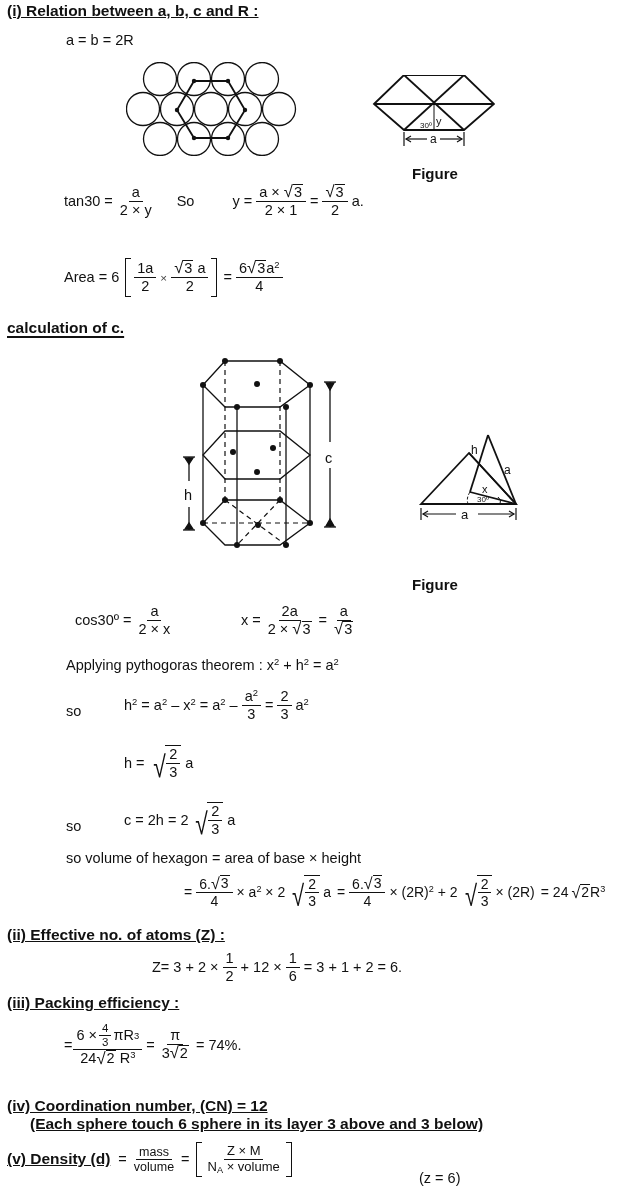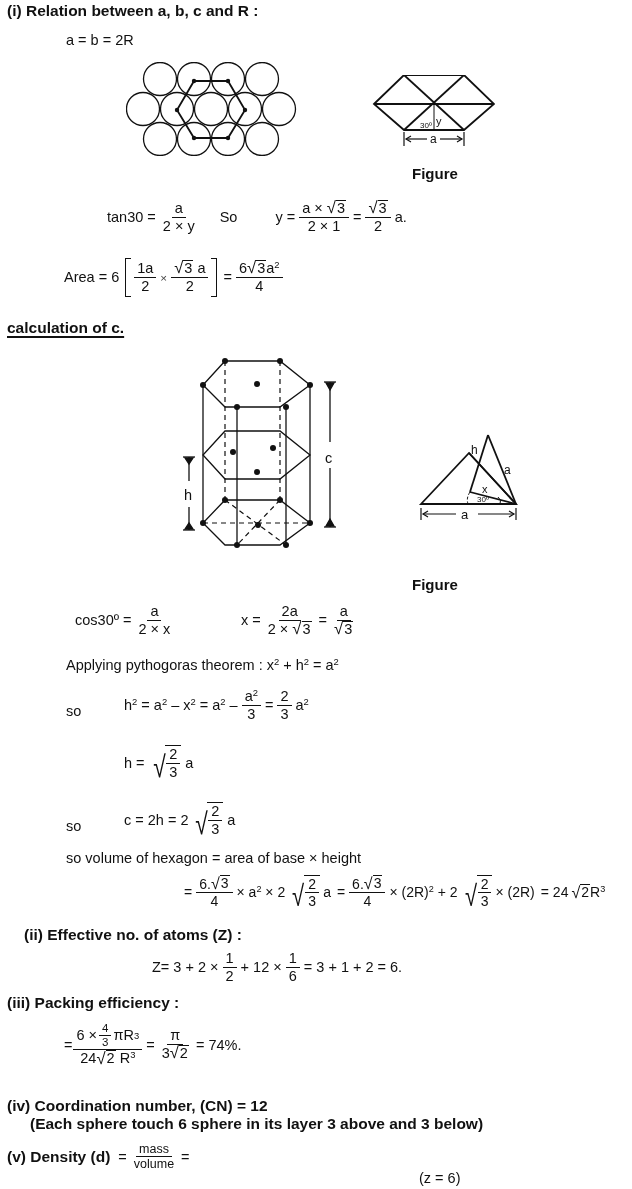--- a/index.html
+++ b/index.html
@@ -1,19 +1,19 @@
 <!DOCTYPE html>
 <html><head>
 <meta charset="utf-8">
 <style>
   * { box-sizing: border-box; margin: 0; padding: 0; }
   html, body { width: 632px; height: 1189px; background: #ffffff; overflow: hidden; }
   body { position: relative; font-family: "Liberation Sans", sans-serif; color: #111; font-size: 14px; }
   .abs { position: absolute; white-space: nowrap; }
-  .h { font-weight: bold; font-size: 15.5px; }
+  .h { font-weight: bold; font-size: 15.5px; text-decoration: underline; }
   .u { text-decoration: underline; text-decoration-thickness: 2px; text-underline-offset: 3px; text-align: center; }
   .t { font-size: 14.5px; }
   .frac { display: inline-flex; flex-direction: column; align-items: center; vertical-align: middle; margin: 0 4px; line-height: 1.15; }
   .frac .num { padding: 0 3px; border-bottom: 1.3px solid #111; }
   .frac .den { padding: 0 3px; }
   .frac.sm { font-size: 11.5px; margin: 0 2px; }
   .sqrt { display: inline-flex; align-items: flex-end; }
   .sqrt .rad { font-size: 1.15em; line-height: 1; }
   .sqrt .under { border-top: 1.3px solid #111; padding: 0 1px; line-height: 1.1; }
   .sqrt.tall .rad { font-size: 2.1em; line-height: 0.9; transform: scaleX(0.75); transform-origin: right; }
@@ -76,21 +76,21 @@
       <line x1="94" y1="57" x2="94" y2="71"></line>
     <line x1="36" y1="64" x2="57" y2="64"></line>
       <line x1="70" y1="64" x2="92" y2="64"></line>
     <polyline points="41,61 36,64 41,67"></polyline>
       <polyline points="87,61 92,64 87,67"></polyline>
   </g>
   <text x="60" y="68" font-size="12" fill="#111">a</text>
 </svg>
 <div class="abs fig-label" style="left:412px;top:165px;">Figure</div>
 
-<div class="abs line t" style="left:64px;top:200px;margin-left:43px;">
+<div class="abs line t" style="left:64px;top:184px;">
   <span>tan30 =</span>
   <span class="frac">
       <span class="num">a</span>
       <span class="den">2 × y</span>
     </span>
   <span style="margin-left:18px">So</span>
   <span style="margin-left:38px">y =</span>
   <span class="frac">
       <span class="num"><span>a ×</span> <span class="sqrt">
           <span class="rad">√</span>
@@ -336,21 +336,21 @@
     </span>
   <span style="margin-left:3px">× (2R)</span>
   <span style="margin-left:6px">= 24</span>
   <span class="sqrt" style="margin-left:3px">
       <span class="rad">√</span>
       <span class="under">2</span>
     </span>
   <span><span> R</span><sup>3</sup></span>
 </div>
 
-<div class="abs h" style="left:24px;top:926px;">(ii) Effective no. of atoms (Z) :</div>
+<div class="abs h" style="left:7px;top:926px;">(ii) Effective no. of atoms (Z) :</div>
 <div class="abs line t" style="left:152px;top:950px;">
   <span>Z= 3 + 2 ×</span>
   <span class="frac">
       <span class="num">1</span>
       <span class="den">2</span>
     </span>
   <span>+ 12 ×</span>
   <span class="frac">
       <span class="num">1</span>
       <span class="den">6</span>
@@ -391,14 +391,20 @@
 <div class="abs h" style="left:30px;top:1115px;">(Each sphere touch 6 sphere in its layer 3 above and 3 below)</div>
 
 <div class="abs line" style="left:7px;top:1142px;">
   <span class="h">(v) Density (d)</span>
   <span class="t" style="margin-left:8px">=</span>
   <span class="frac" style="font-size:12.5px">
       <span class="num">mass</span>
       <span class="den">volume</span>
     </span>
   <span class="t">=</span>
+  <span class="bracket" style="margin-left:6px;font-size:13px">
+    <span class="frac">
+        <span class="num">Z × M</span>
+        <span class="den"><span>N</span><sub>A</sub><span> × volume</span></span>
+      </span>
+  </span>
 </div>
 <div class="abs t" style="left:419px;top:1158px;margin-top:12px;">(z = 6)</div>
 
 </body></html>

